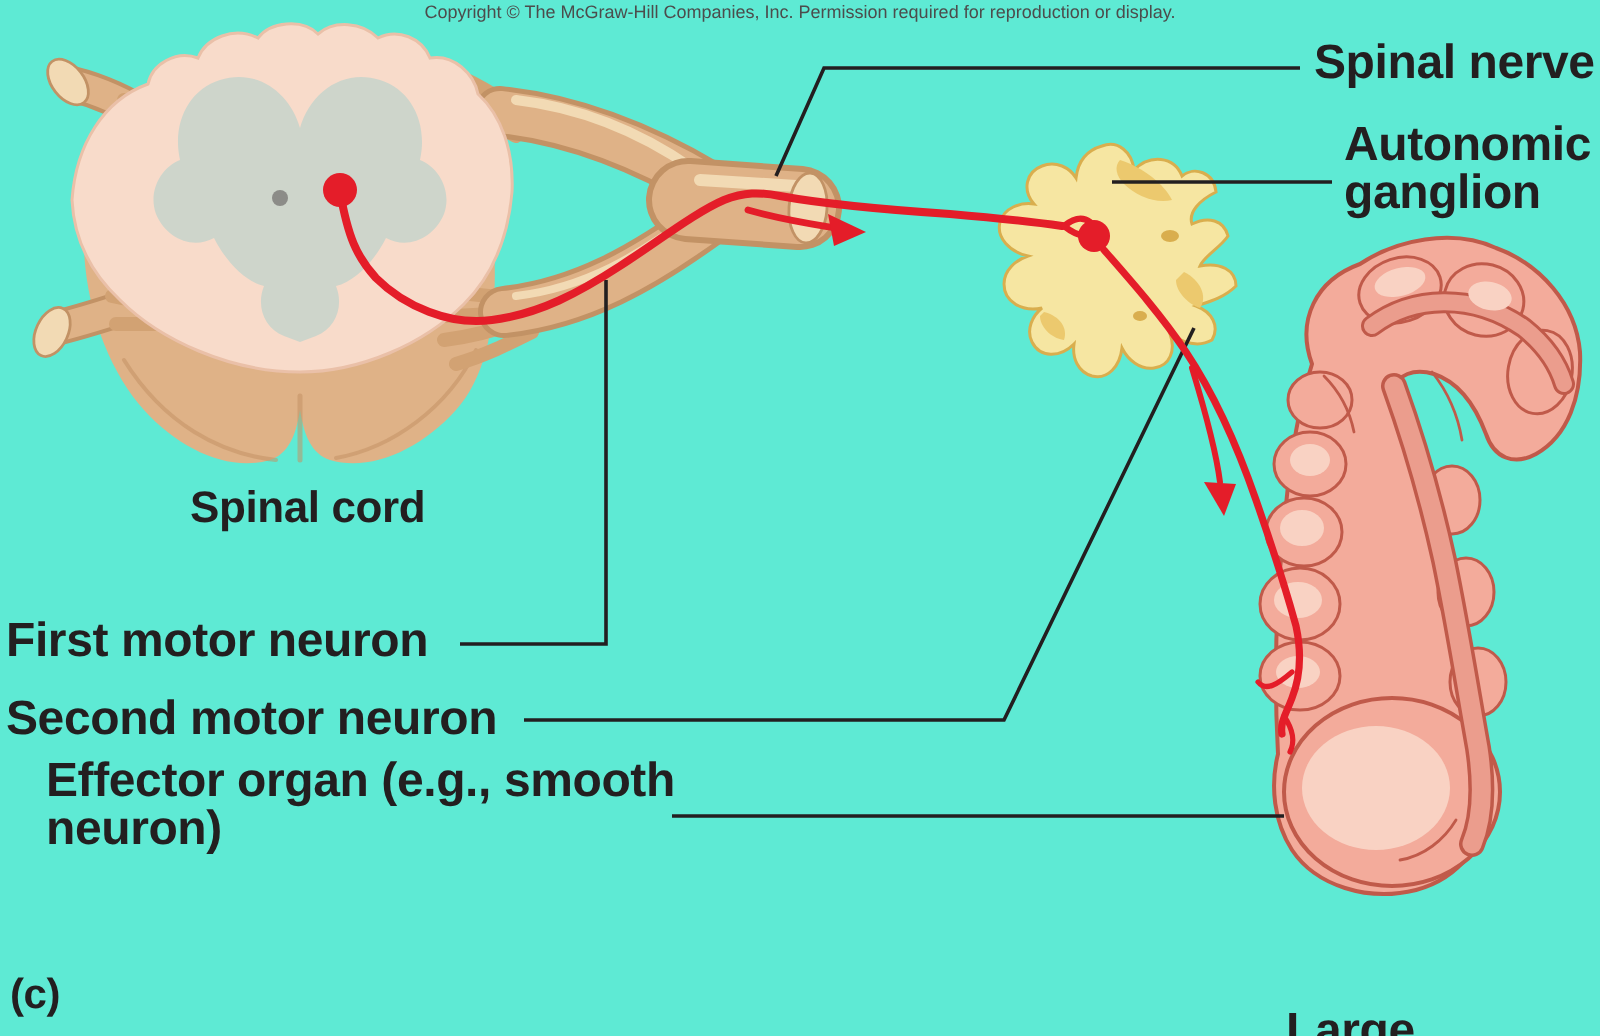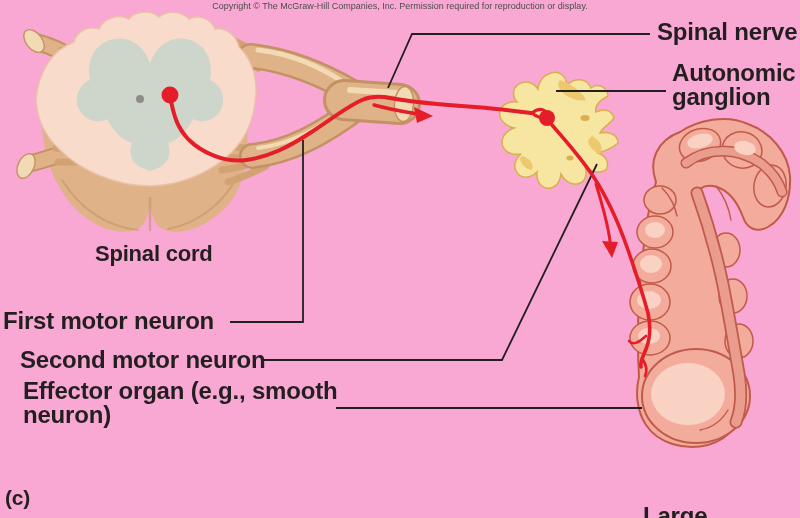--- a/index.html
+++ b/index.html
@@ -4,32 +4,32 @@
 <style>
   :root{
     --neuron-red:#e41d29; --cord-pink:#f8dbca; --cord-pink-line:#eac0a8;
     --gray-matter:#ced5cb; --canal-gray:#8c8c88;
     --cord-tan:#dfb287; --cord-tan-dark:#c29265; --cord-tan-light:#f2dab4; --cord-tan-mid:#d2a273;
     --ganglion-yellow:#f6e6a2; --ganglion-gold:#d9ae4e; --ganglion-shade:#ecc96e;
     --intestine-pink:#f3ab9b; --intestine-outline:#c05a4a; --intestine-highlight:#f9d2c3; --intestine-band:#eb9d8d;
     --line-black:#231f20; --text-black:#231f20; --copyright-gray:#4c4c4c;
   }
   html,body{margin:0;padding:0;background:#fff;}
-  #canvas{position:relative;width:800px;height:518px;background:#f9a8d4;overflow:hidden;
+  #canvas{position:relative;width:800px;height:518px;background:#5eead4;overflow:hidden;
           font-family:"Liberation Sans",sans-serif;}
   #art{position:absolute;left:0;top:0;}
   .copyright{position:absolute;top:1px;left:0;width:100%;text-align:center;
              font-size:9px;font-weight:400;color:var(--copyright-gray);}
   .lbl{position:absolute;font-weight:700;font-size:24px;color:var(--text-black);
        letter-spacing:-0.2px;line-height:23px;white-space:nowrap;}
   #lbl-spinal-nerve{left:657px;top:20px;}
   #lbl-autonomic{left:672px;top:61px;line-height:24px;}
   #lbl-spinal-cord{left:95px;top:242px;font-size:22px;}
   #lbl-first{left:3px;top:309px;}
-  #lbl-second{left:3px;top:348px;margin-left:17px;}
+  #lbl-second{left:3px;top:348px;}
   #lbl-effector{left:3px;top:379px;line-height:24px;margin-left:20px;}
   #lbl-large{left:643px;top:463px;line-height:25px;margin-top:40px;}
   #lbl-c{left:5px;top:486px;font-size:21px;}
   
   .pink{fill:var(--cord-pink);stroke:var(--cord-pink-line);stroke-width:1.5;}
   .gray{fill:var(--gray-matter);}
   .tanfill{fill:var(--cord-tan);}
   .under{fill:none;stroke:var(--cord-tan-dark);stroke-linecap:round;}
   .over{fill:none;stroke:var(--cord-tan);stroke-linecap:round;}
   .hl{fill:none;stroke:var(--cord-tan-light);stroke-linecap:round;}

